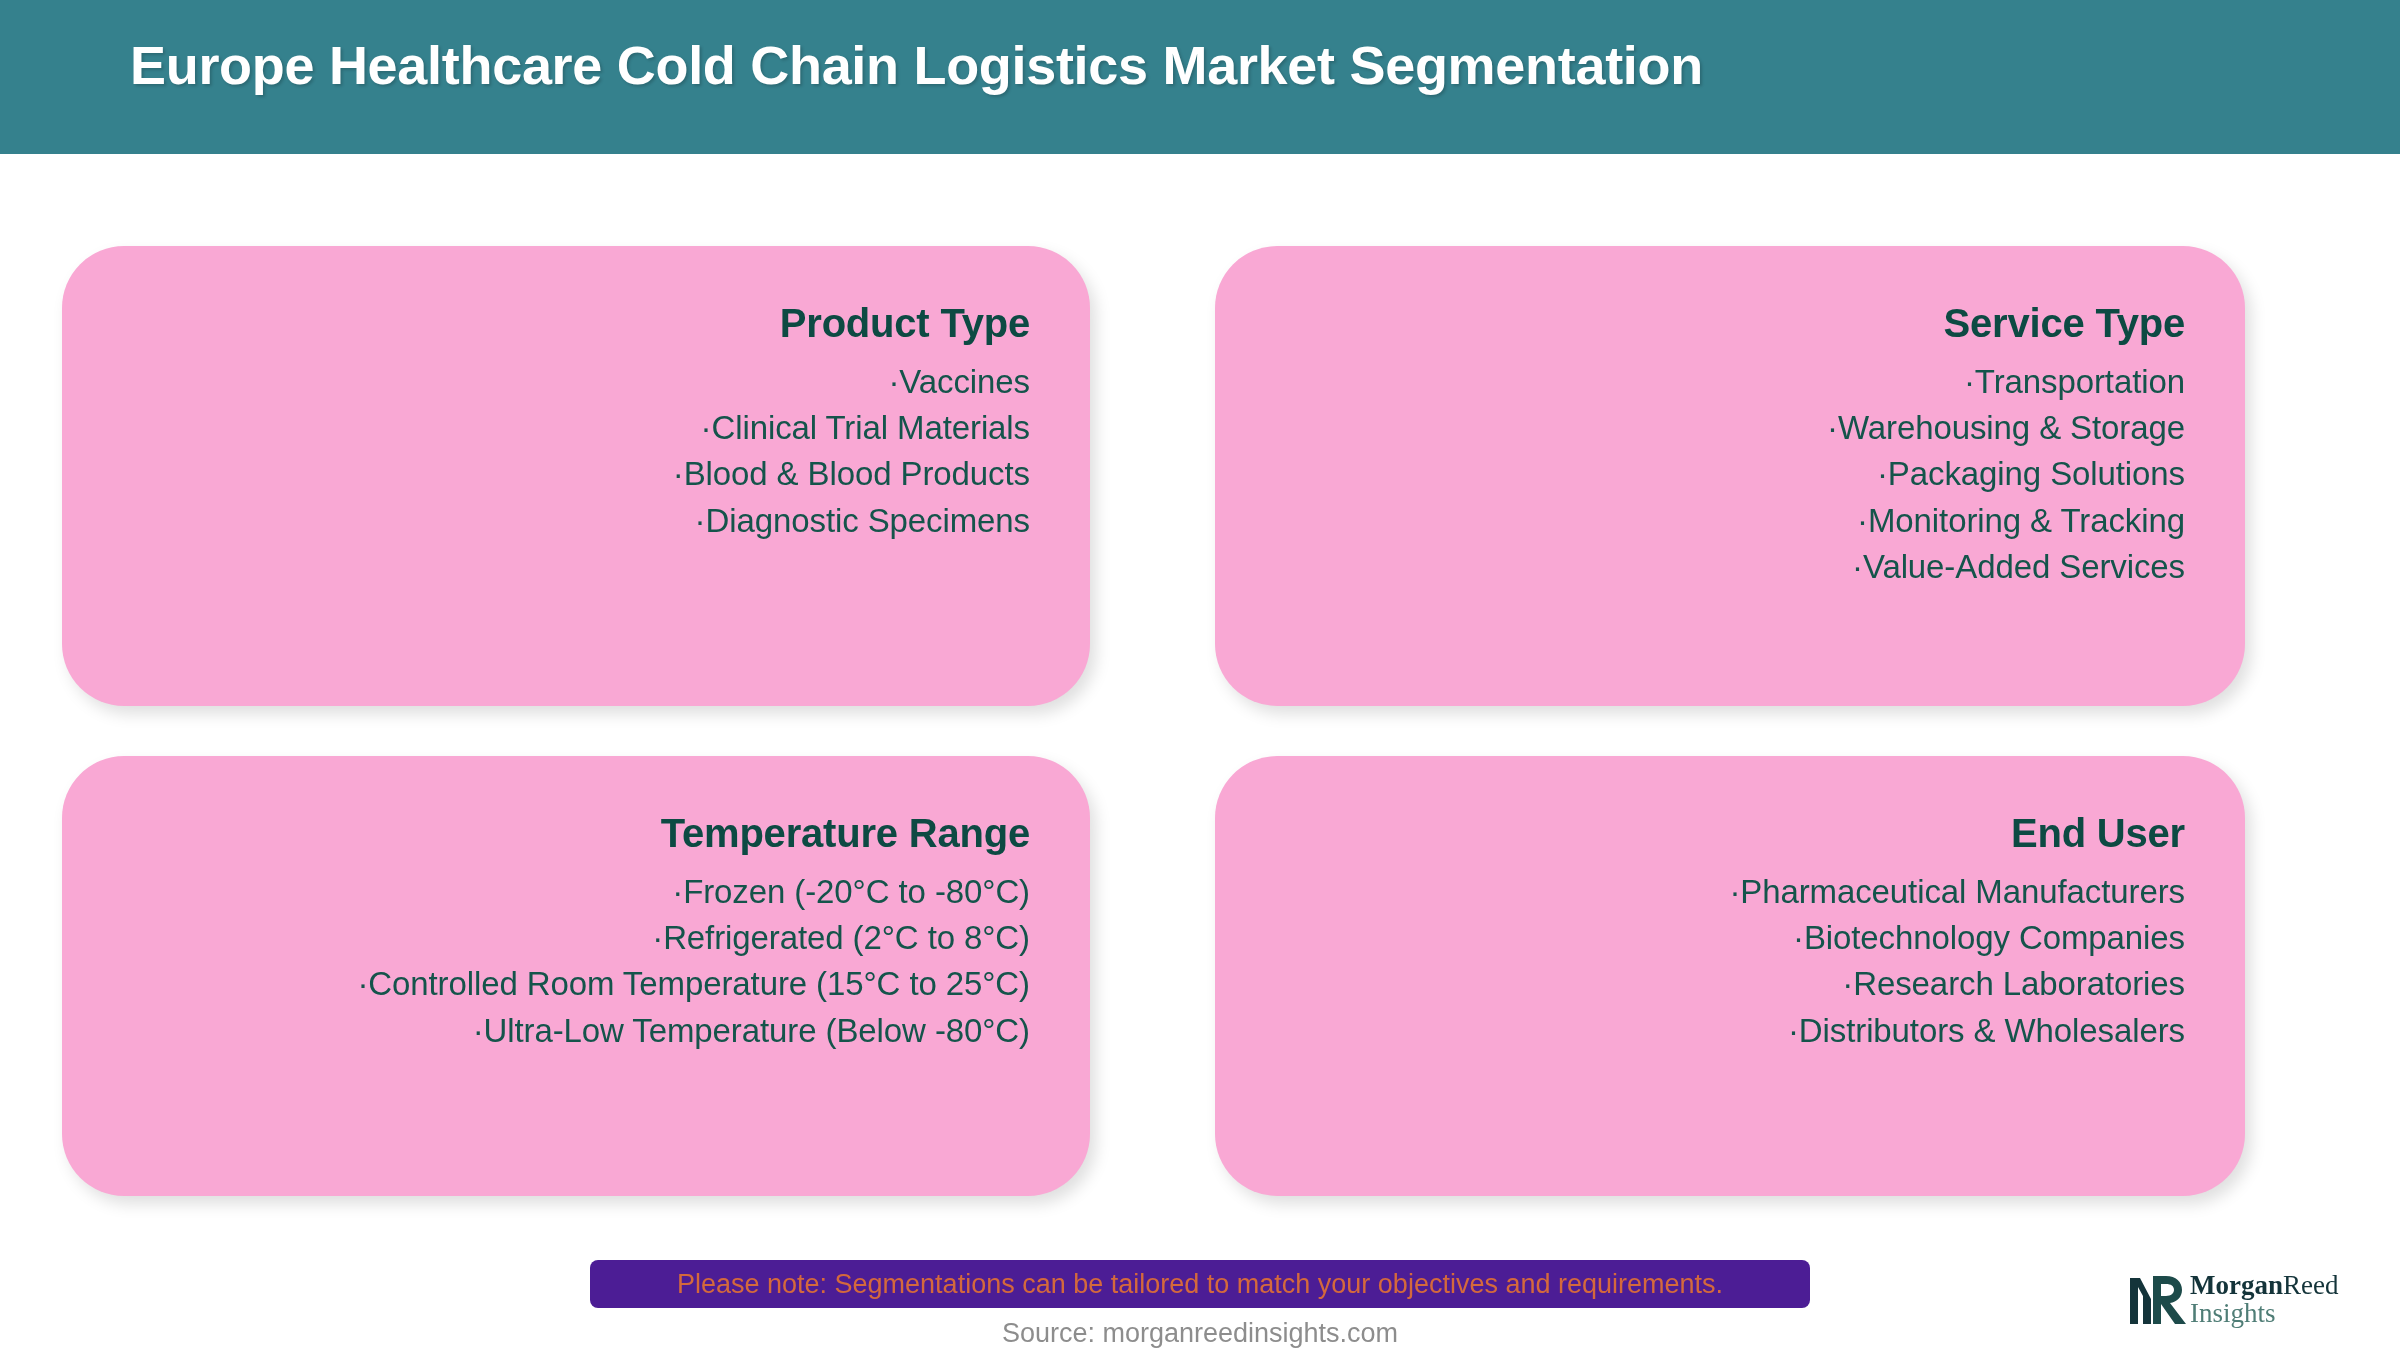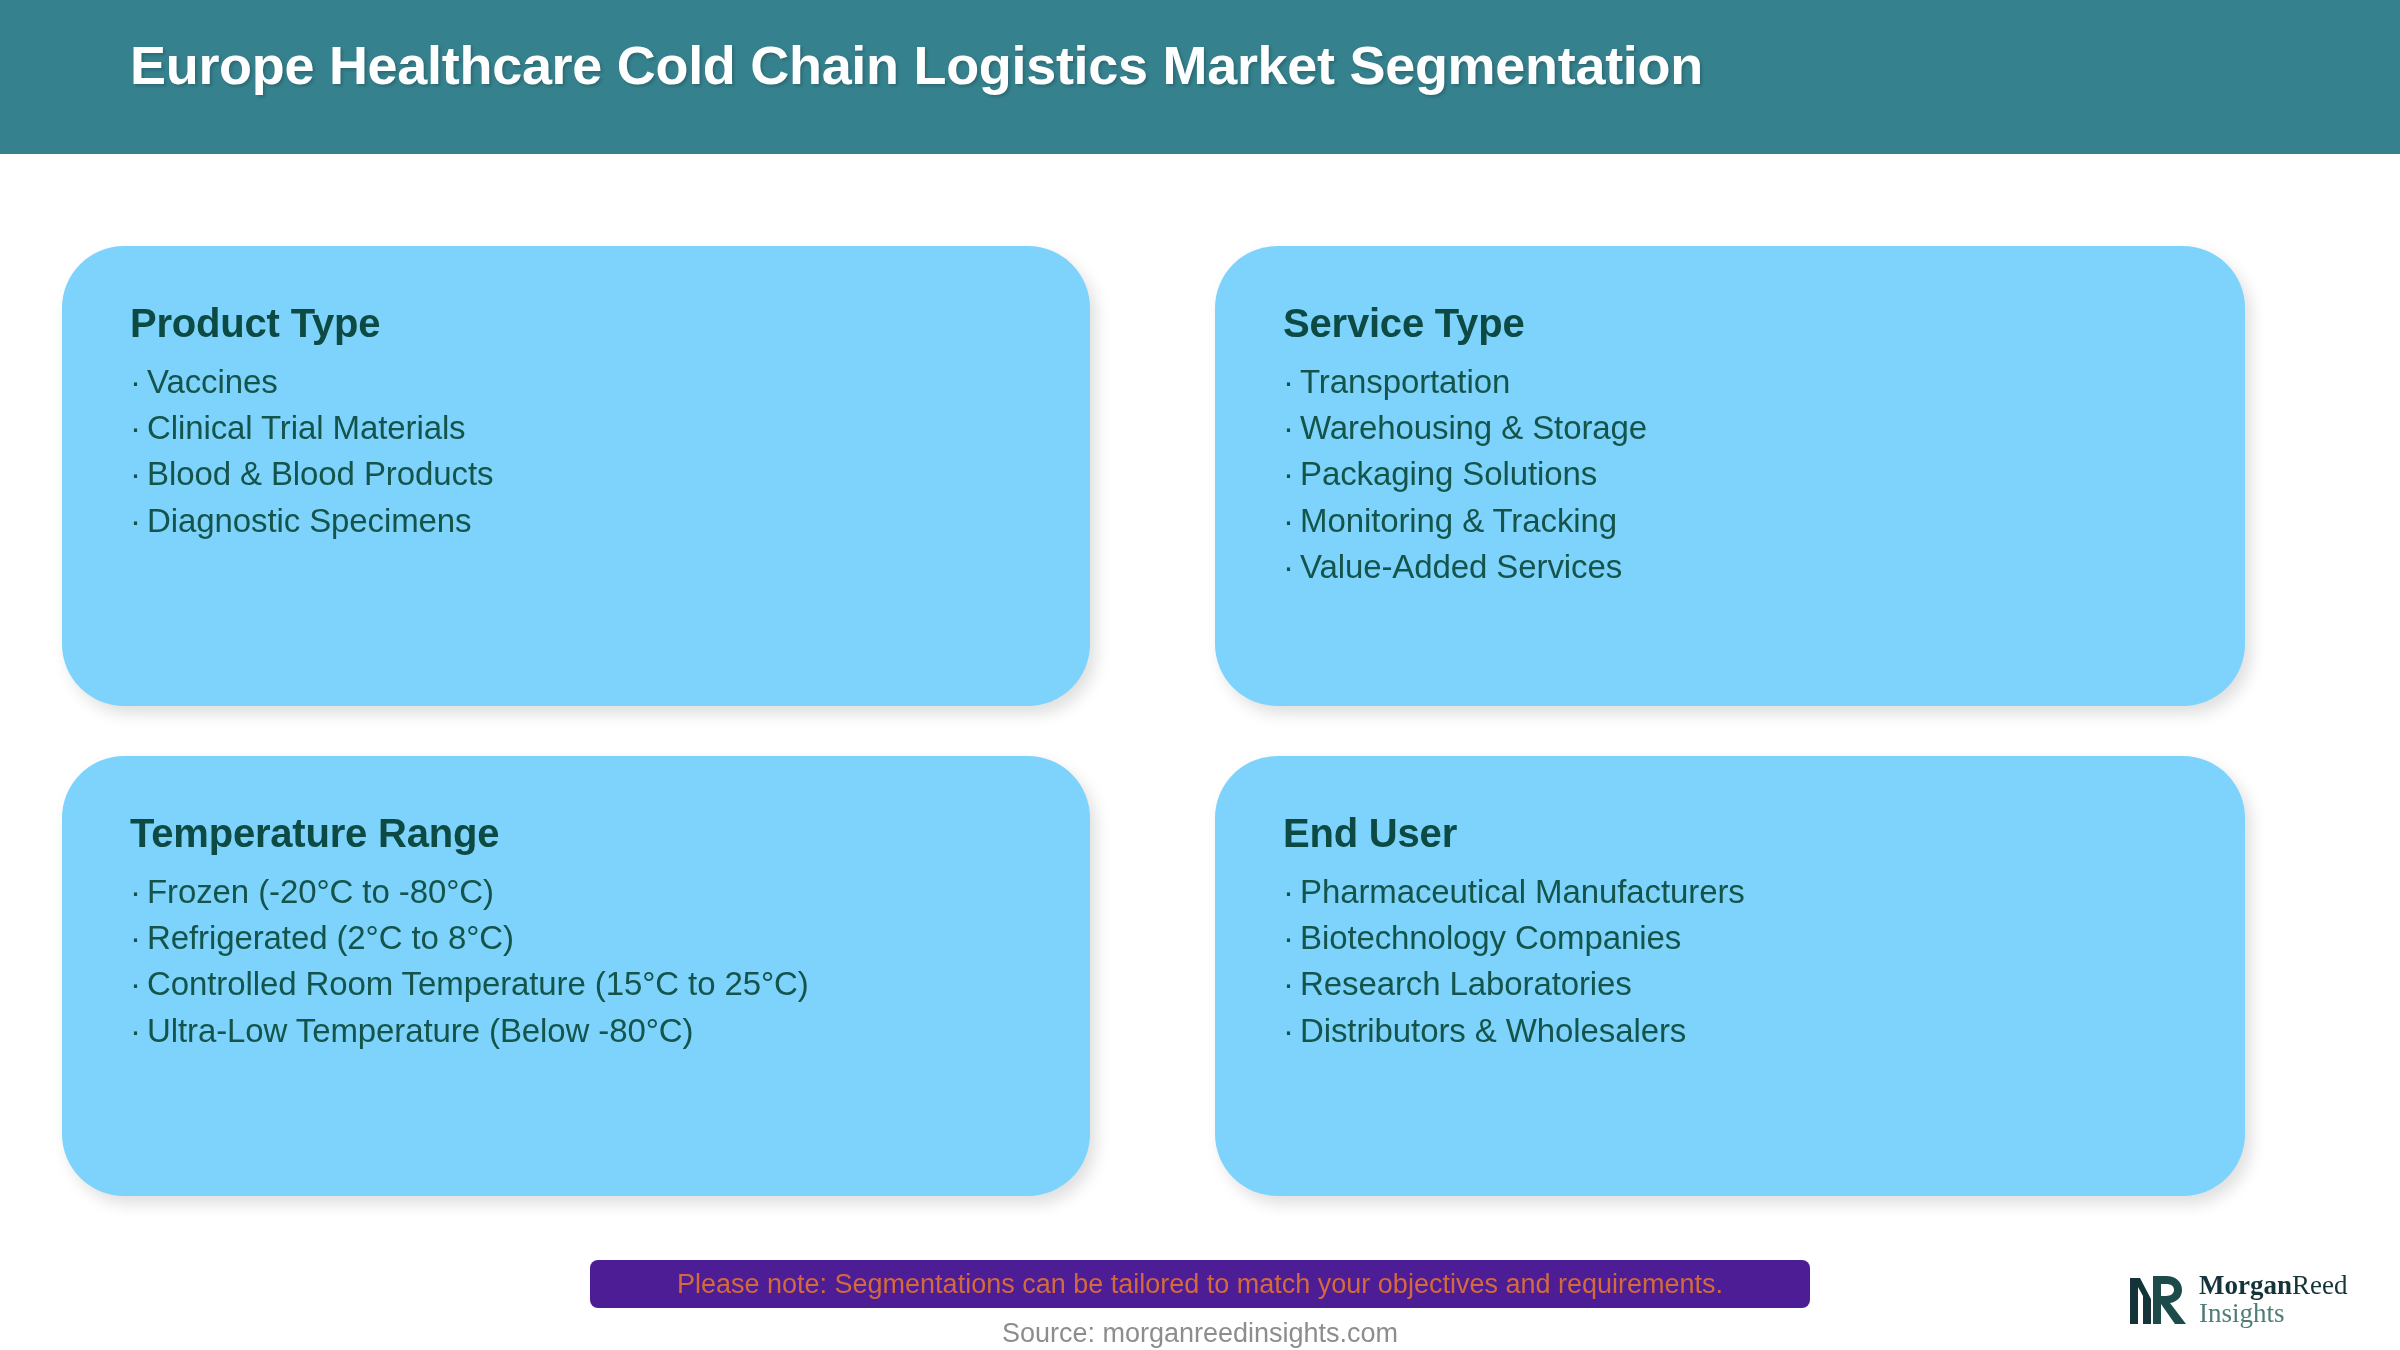--- a/index.html
+++ b/index.html
@@ -40,25 +40,26 @@
   
   .cards {
     position: absolute;
     left: 0;
     top: 172px;
     width: 2400px;
     height: 1060px;
   }
   .card {
     position: absolute;
-    background: #7dd3fc;
+    background: #f9a8d4;
     border-radius: 62px;
     box-shadow: 6px 8px 16px rgba(0,0,0,0.13);
     box-sizing: border-box;
     padding: 55px 60px 40px 68px;
+    text-align: right;
   }
   .card-0 { left: 62px;  top: 74px;  width: 1028px; height: 460px; }
   .card-1 { left: 1215px; top: 74px;  width: 1030px; height: 460px; }
   .card-2 { left: 62px;  top: 584px; width: 1028px; height: 440px; }
   .card-3 { left: 1215px; top: 584px; width: 1030px; height: 440px; }
 
   .card-title {
     font-size: 40px;
     font-weight: bold;
     color: #0d4a43;
@@ -129,21 +130,20 @@
     height: 64px;
     display: flex;
     align-items: center;
   }
   .logo-mark {
     width: 62px;
     height: 52px;
     flex: none;
   }
   .logo-words {
-    margin-left: 9px;
     line-height: 1.02;
   }
   .logo-line1 {
     font-family: "Liberation Serif", serif;
     font-size: 27px;
     color: #14343a;
     white-space: nowrap;
   }
   .logo-line1 b { font-weight: bold; }
   .logo-line1 span.light { font-weight: normal; }

